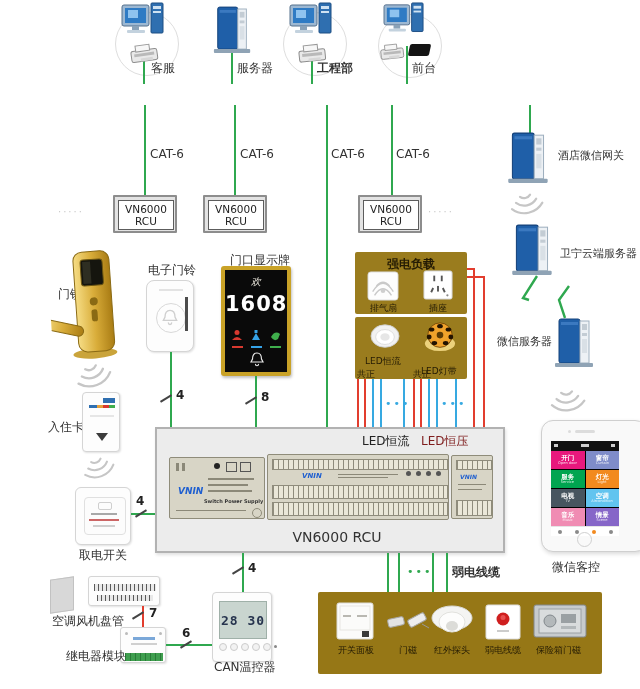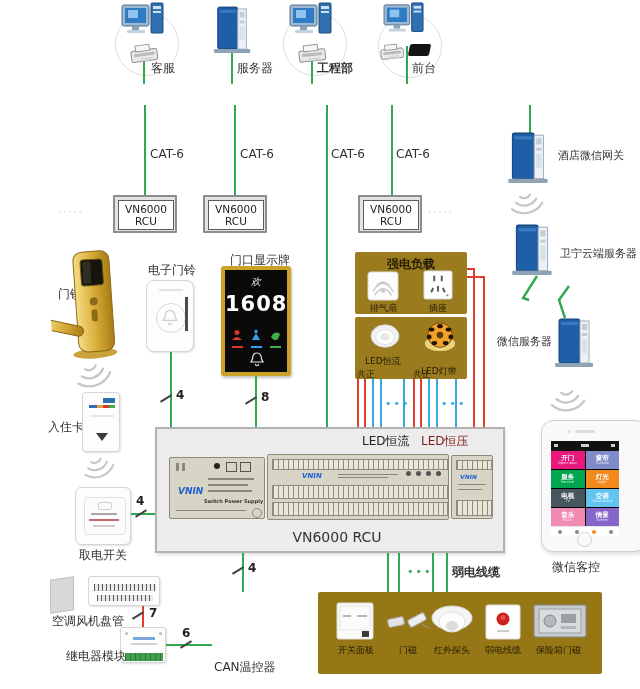--- a/index.html
+++ b/index.html
@@ -485,20 +485,31 @@
     <div class="abs" style="left:12px;top:9px;width:22px;height:3px;background:#7aa7d8;"></div>
     <div class="abs" style="left:10px;top:15px;width:26px;height:2px;background:#d0d0d0;"></div>
     <div class="abs" style="left:4px;top:25px;width:38px;height:8px;background:#3f9e4f;background-image:repeating-linear-gradient(90deg,#2a7a38 0 1px,transparent 1px 5px);"></div>
   </div>
   <span class="lbl" style="left:66px;top:650px;">继电器模块</span>
 
   <div class="hline g" style="left:166px;top:644px;width:46px;"></div>
   <div class="tick" style="left:185px;top:638px;"></div>
   <span class="num" style="left:182px;top:626px;">6</span>
 
+  <div class="whitebox" style="left:212px;top:592px;width:60px;height:70px;border-radius:4px;">
+    <div class="lcd">28 30</div>
+    <div class="abs" style="left:6px;top:50px;display:flex;gap:3px;">
+      <i style="width:6px;height:6px;border:1px solid #ccc;border-radius:50%;background:#f2f2f2;"></i>
+      <i style="width:6px;height:6px;border:1px solid #ccc;border-radius:50%;background:#f2f2f2;"></i>
+      <i style="width:6px;height:6px;border:1px solid #ccc;border-radius:50%;background:#f2f2f2;"></i>
+      <i style="width:6px;height:6px;border:1px solid #ccc;border-radius:50%;background:#f2f2f2;"></i>
+      <i style="width:6px;height:6px;border:1px solid #ccc;border-radius:50%;background:#f2f2f2;"></i>
+      <i style="width:3px;height:3px;background:#888;border-radius:50%;margin-top:2px;"></i>
+    </div>
+  </div>
   <span class="lbl" style="left:214px;top:661px;">CAN温控器</span>
 
   <div class="olive" style="left:318px;top:592px;width:284px;height:82px;background:#967716;">
     <svg class="abs" style="left:18px;top:10px;" width="38" height="38">
         <use href="#sym-panel"></use>
       </svg>
     <span class="olive-lbl" style="left:20px;top:52px;">开关面板</span>
 
     <svg class="abs" style="left:68px;top:18px;" width="44" height="26">
         <use href="#sym-doormag"></use>

